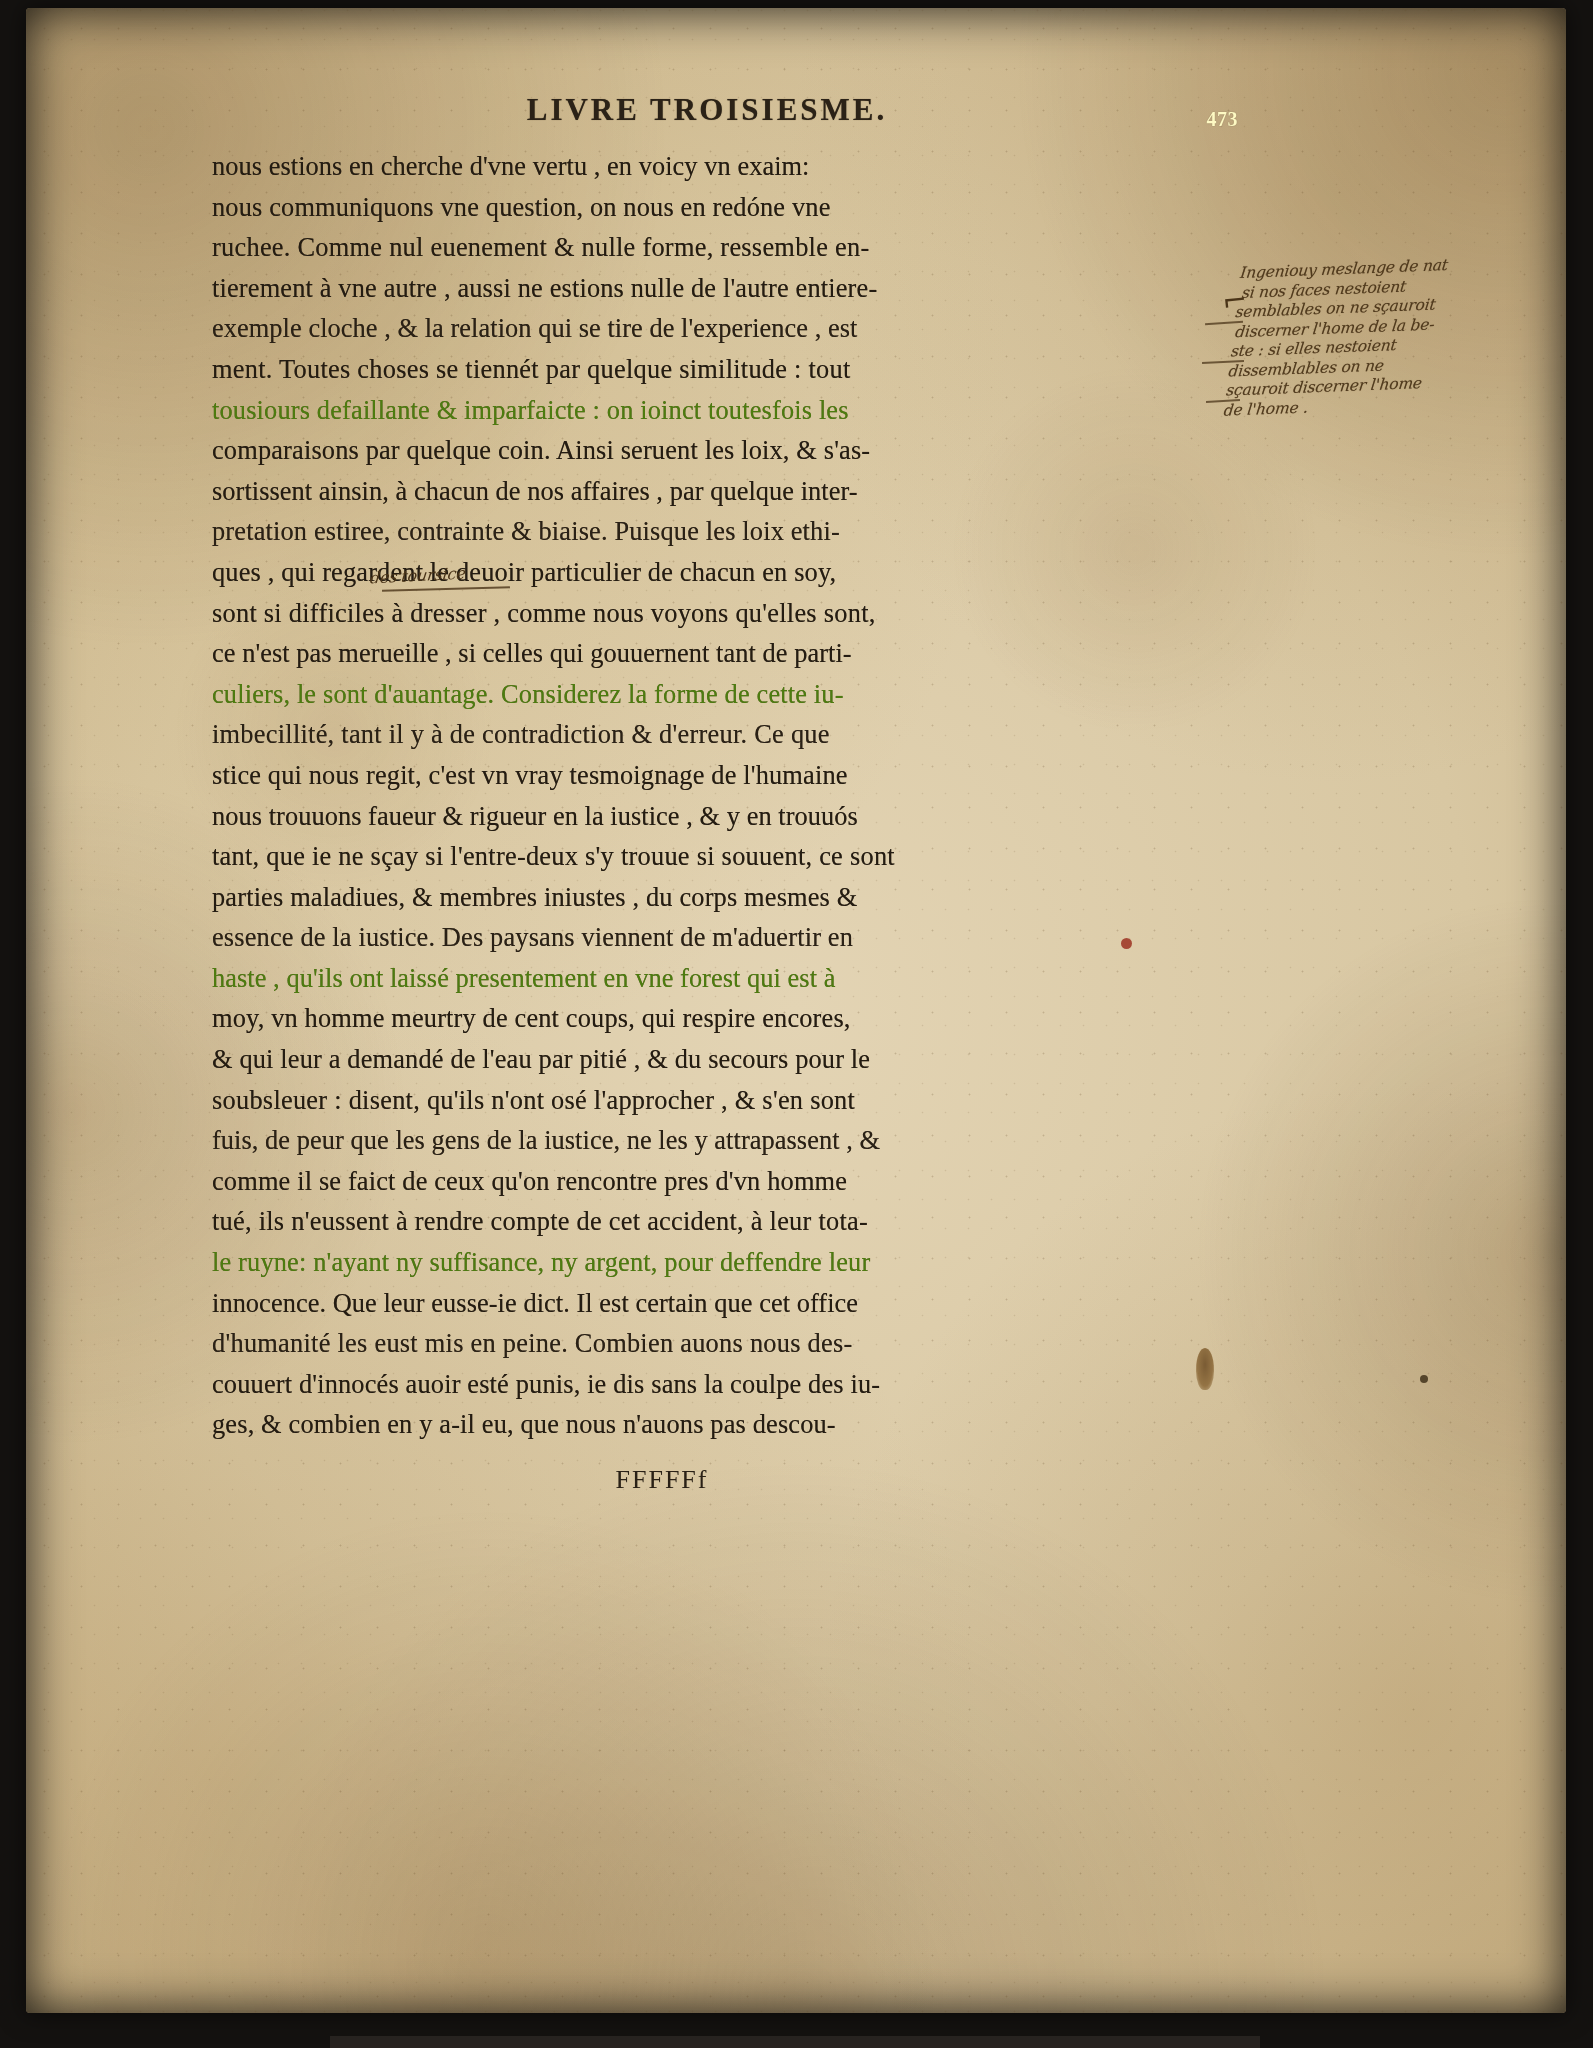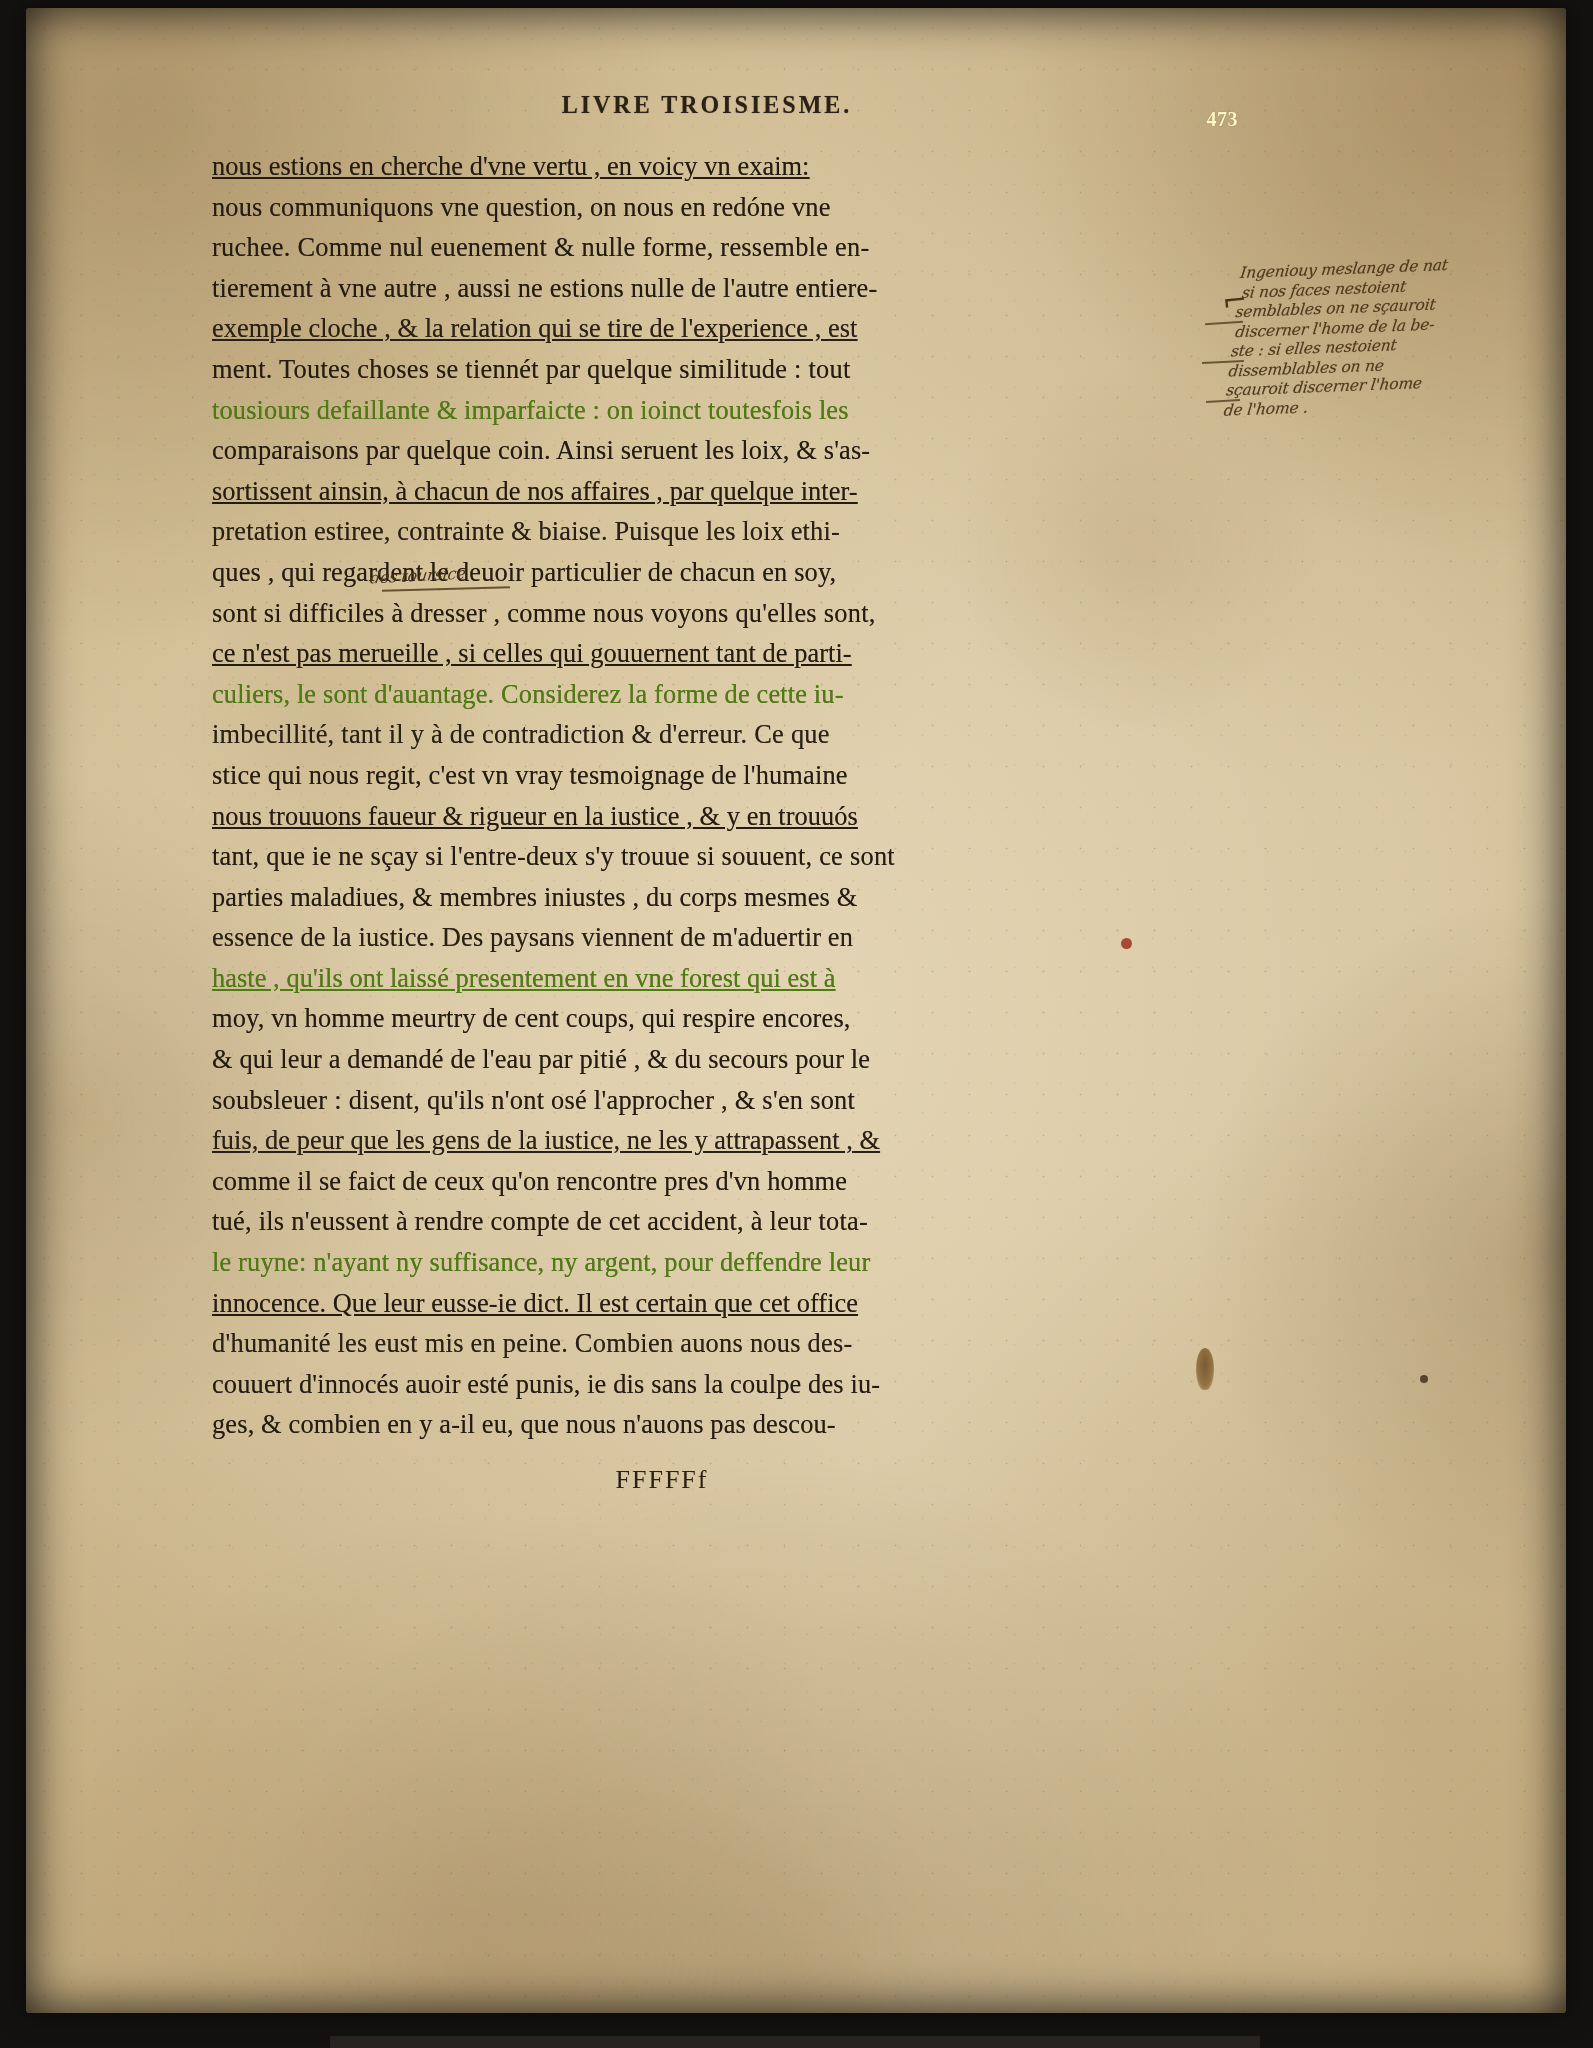--- a/index.html
+++ b/index.html
@@ -81,21 +81,21 @@
     letter-spacing: 3.5px;
     font-size: 30px;
     color: #2b2217;
     text-shadow: 0 0 1px rgba(50,36,16,0.45);
     position: relative;
     height: 42px;
   }
   .running-head .title {
     font-family: "Liberation Serif", serif;
     font-weight: 600;
-    font-size: 24px;
+    font-size: 31px;
     letter-spacing: 3px;
     transform: scaleY(1.02);
   }
   .folio {
     position: absolute;
     right: -36px;
     bottom: 3px;
     font-size: 20px;
     letter-spacing: 0.5px;
     color: #fef9c3;
@@ -110,21 +110,21 @@
     font-size: 26.4px;
     line-height: 40.6px;
     color: #241c12;
     white-space: nowrap;
     letter-spacing: 0.15px;
     text-shadow: 0 0 0.6px rgba(40,28,12,0.55);
     transform-origin: left center;
   }
   
   .ln:nth-child(3n)   { letter-spacing: 0.25px; }
-  .ln:nth-child(4n+1) { letter-spacing: 0.05px; text-decoration: underline; }
+  .ln:nth-child(4n+1) { letter-spacing: 0.05px; }
   .ln:nth-child(5n)   { color: #2a2116; }
   .ln:nth-child(7n)   { color: #4d7c0f; }
 
   .catchword {
     margin-top: 20px;
     font-size: 26px;
     letter-spacing: 2px;
     color: #2a2116;
     text-align: center;
     padding-right: 90px;

